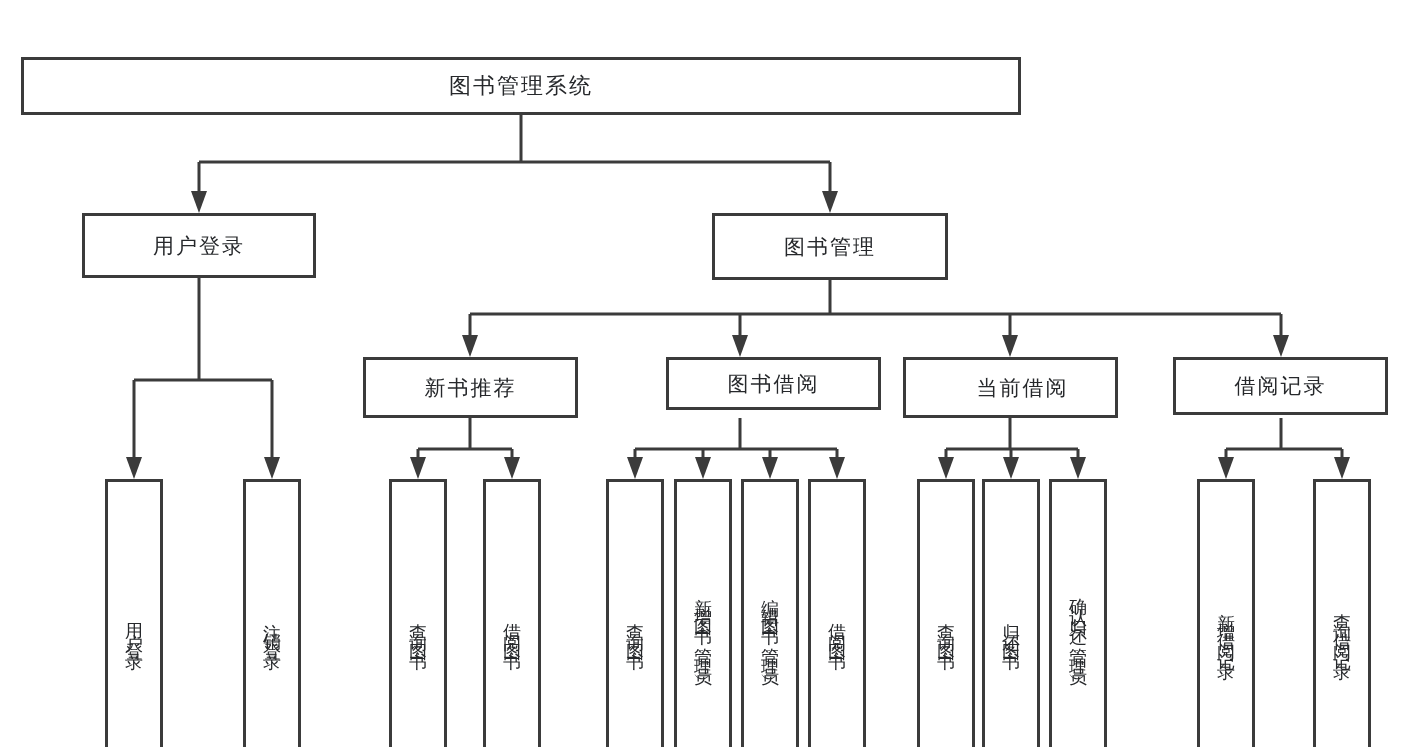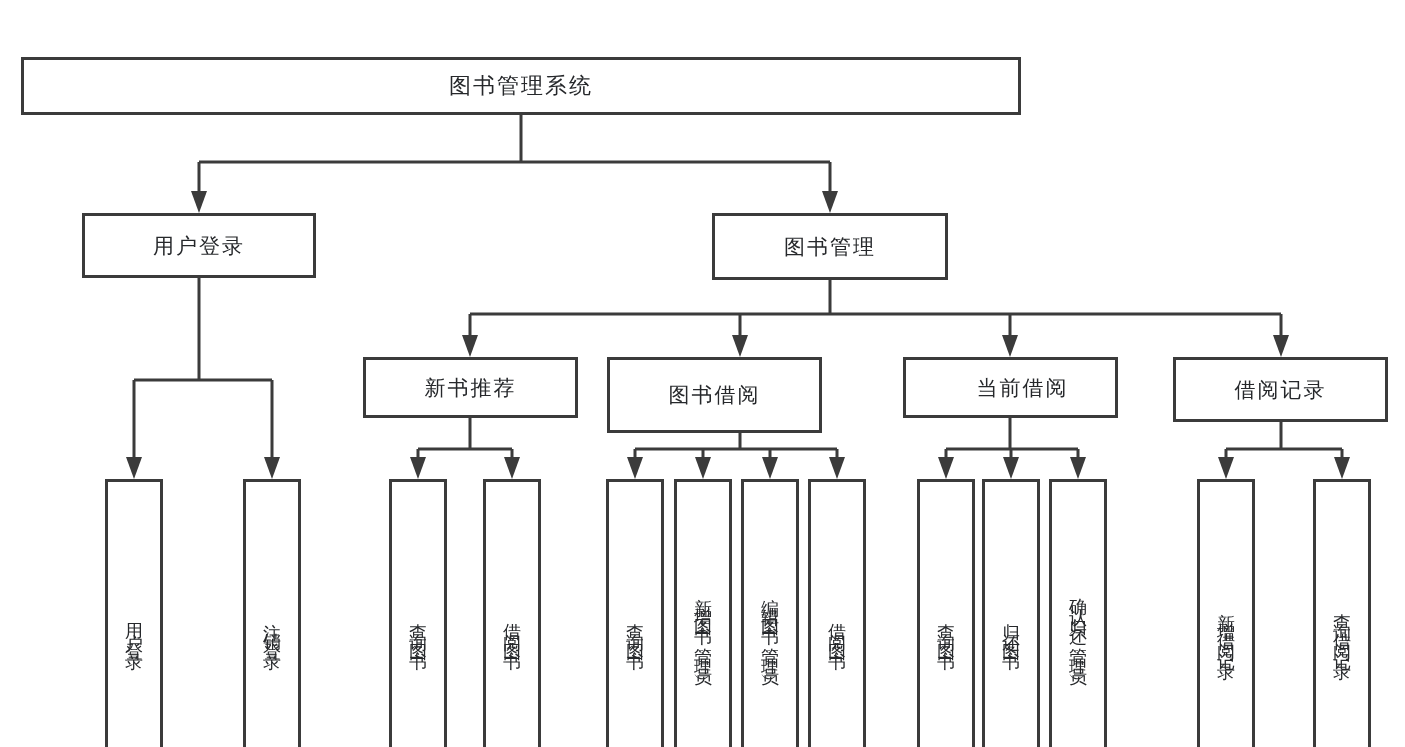--- a/index.html
+++ b/index.html
@@ -68,27 +68,27 @@
   <div class="node h-node" style="left:82px;top:169px;width:234px;height:65px;">
     <span class="lbl">用户登录</span>
   </div>
   <div class="node h-node" style="left:712px;top:169px;width:236px;height:67px;">
     <span class="lbl">图书管理</span>
   </div>
 
   <div class="node h-node" style="left:363px;top:313px;width:215px;height:61px;">
     <span class="lbl">新书推荐</span>
   </div>
-  <div class="node h-node" style="left:607px;top:313px;width:215px;height:76px;">
+  <div class="node h-node" style="left:666px;top:313px;width:215px;height:53px;">
     <span class="lbl">图书借阅</span>
   </div>
   <div class="node h-node" style="left:903px;top:313px;width:215px;height:61px;padding-left:24px;">
     <span class="lbl">当前借阅</span>
   </div>
-  <div class="node h-node" style="left:1173px;top:313px;width:215px;height:65px;">
+  <div class="node h-node" style="left:1173px;top:313px;width:215px;height:58px;">
     <span class="lbl">借阅记录</span>
   </div>
 
   <div class="node leaf" style="left:105px;top:435px;width:58px;height:300px;">
     <span class="lbl">用户登录</span>
   </div>
   <div class="node leaf" style="left:243px;top:435px;width:58px;height:300px;">
     <span class="lbl">注销登录</span>
   </div>
 

